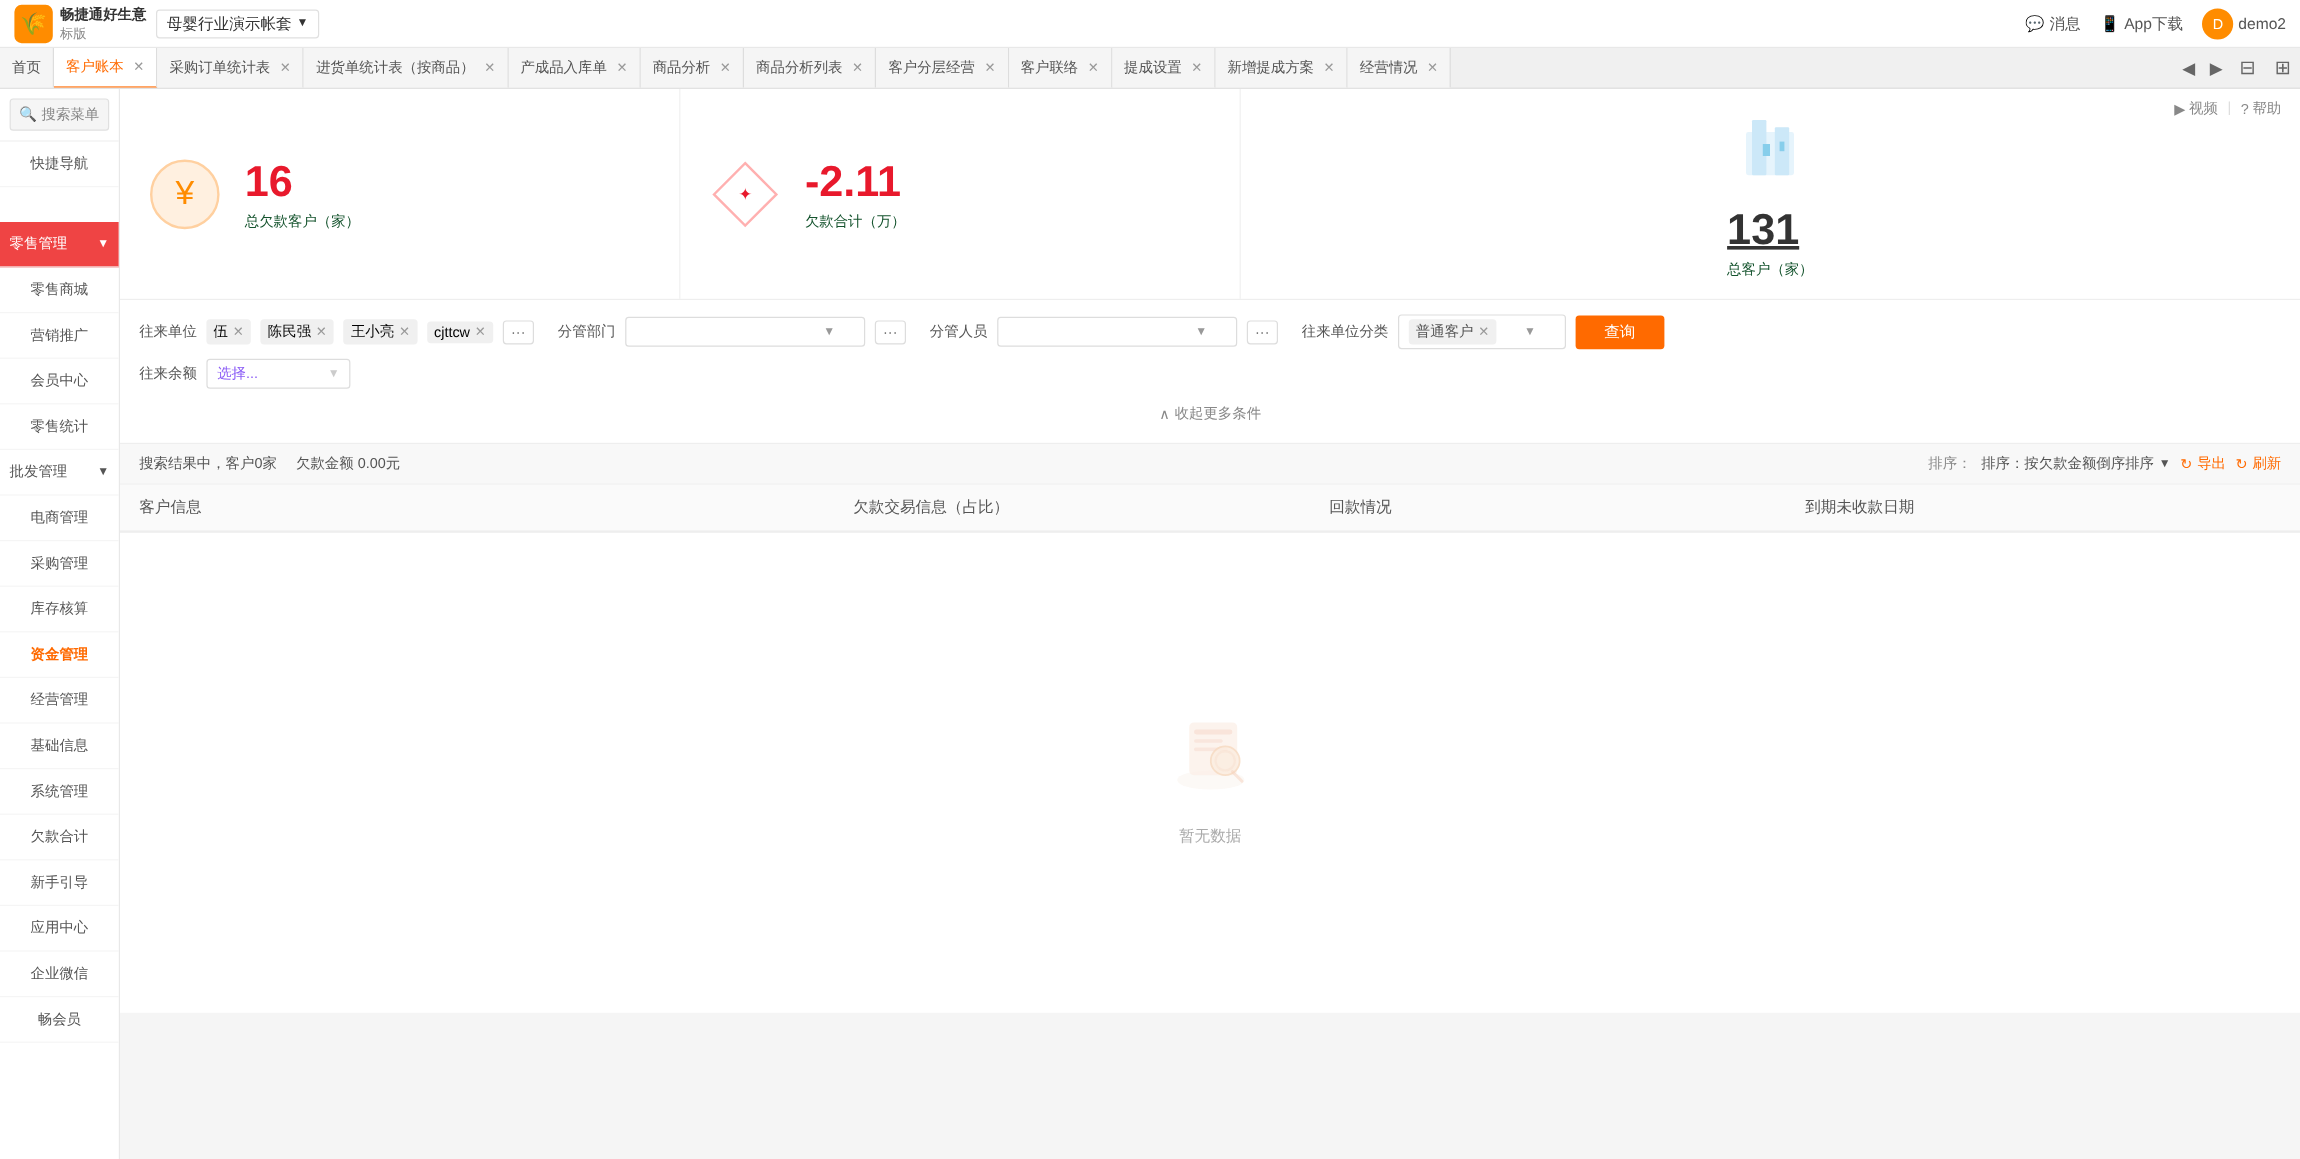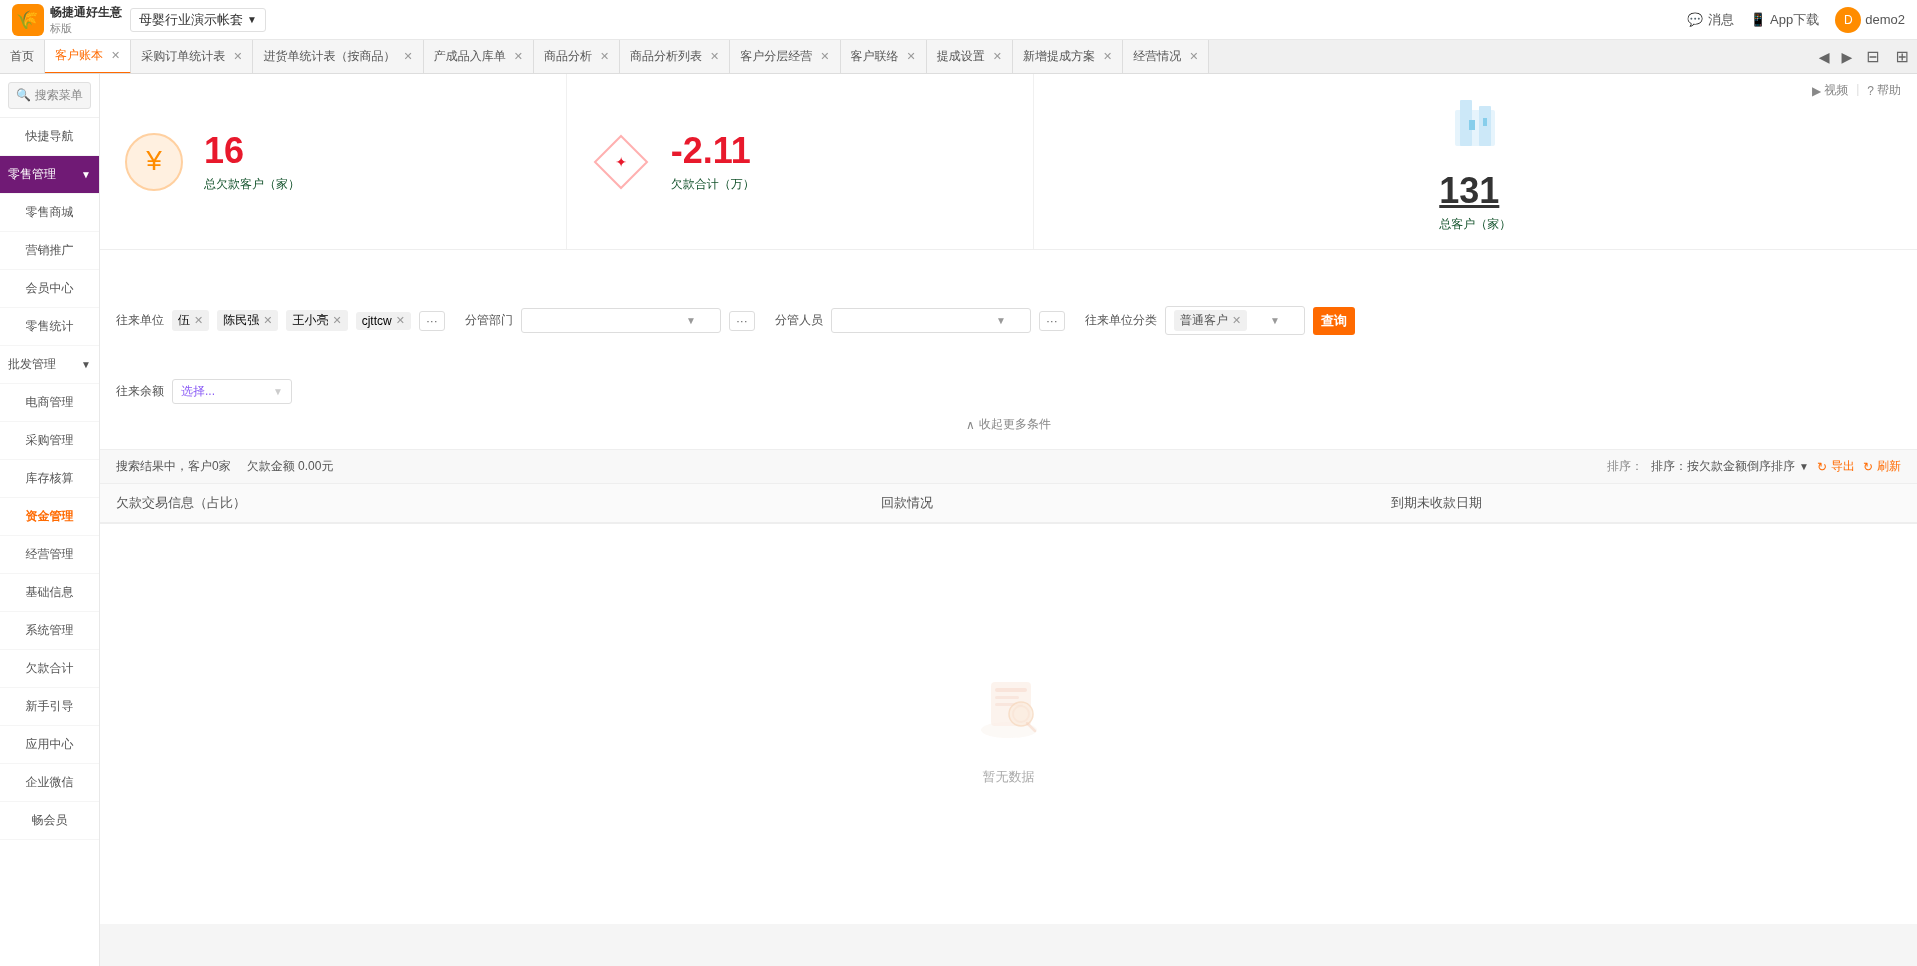--- a/index.html
+++ b/index.html
@@ -54,30 +54,30 @@
     .summary-cards { display: flex; background: #fff; border-bottom: 1px solid #eee; }
     .summary-card { flex: 1; padding: 16px 24px; display: flex; flex-direction: column; border-right: 1px solid #f0f0f0; position: relative; }
     .summary-card:last-child { border-right: none; }
     .summary-value-red { font-size: 36px; font-weight: bold; color: #e8192c; }
     .summary-value-black { font-size: 36px; font-weight: bold; color: #333; text-decoration: underline; }
     .summary-label { font-size: 12px; color: #14532d; margin-top: 4px; }
     .help-links { position: absolute; top: 8px; right: 16px; display: flex; gap: 8px; font-size: 12px; color: #888; cursor: pointer; }
 
     
     .filter-area { background: #fff; padding: 12px 16px; border-bottom: 1px solid #eee; }
-    .filter-row { display: flex; align-items: center; gap: 8px; margin-bottom: 8px; flex-wrap: wrap; margin-top: 44px; }
+    .filter-row { display: flex; align-items: center; gap: 8px; margin-bottom: 8px; flex-wrap: wrap; }
     .filter-label { font-size: 12px; color: #555; white-space: nowrap; }
     .filter-tag { display: flex; align-items: center; background: #f0f0f0; border-radius: 3px; padding: 2px 6px; font-size: 12px; gap: 4px; }
     .filter-tag-close { cursor: pointer; color: #999; font-size: 11px; }
     .filter-more-btn { color: #666; font-size: 12px; cursor: pointer; border: 1px solid #ddd; padding: 2px 6px; border-radius: 3px; }
     .filter-select { border: 1px solid #ddd; border-radius: 3px; padding: 3px 24px 3px 8px; font-size: 12px; color: #555; background: #fff; cursor: pointer; position: relative; min-width: 120px; display: flex; align-items: center; justify-content: space-between; }
     .filter-select-arrow { color: #999; font-size: 10px; }
     .filter-input-select { border: 1px solid #ddd; border-radius: 3px; padding: 3px 8px; font-size: 12px; color: #555; background: #fff; min-width: 80px; display: flex; align-items: center; justify-content: space-between; }
     .collapse-btn { display: flex; align-items: center; gap: 4px; cursor: pointer; color: #888; font-size: 12px; margin: 4px auto; }
-    .query-btn { background: #ff6a00; color: #fff; border: none; padding: 5px 8px; border-radius: 3px; font-size: 13px; cursor: pointer; font-weight: bold; }
+    .query-btn { background: #ff6a00; color: #fff; border: none; padding: 5px 24px; border-radius: 3px; font-size: 13px; cursor: pointer; }
 
     
     .result-bar { display: flex; align-items: center; justify-content: space-between; padding: 8px 16px; background: #f8f8f8; border-bottom: 1px solid #eee; font-size: 12px; color: #555; }
     .result-bar-left { display: flex; gap: 16px; }
     .result-bar-right { display: flex; align-items: center; gap: 8px; color: #888; }
     .result-sort { display: flex; align-items: center; gap: 4px; cursor: pointer; color: #555; }
     .result-action { display: flex; align-items: center; gap: 4px; cursor: pointer; color: #ff6a00; }
 
     
     .table-container { background: #fff; margin: 0; }
@@ -183,21 +183,21 @@
   <div class="sidebar">
     <div class="sidebar-search">
       <div class="sidebar-search-btn">
         <span>🔍</span>
         <span>搜索菜单</span>
       </div>
     </div>
     <div class="sidebar-nav-item">
       <span>快捷导航</span>
     </div>
-    <div class="sidebar-nav-item active" style="background:#701a75;color:#fff;justify-content:space-between;padding:10px 8px;">
+    <div class="sidebar-nav-item active" style="background:#ef4444;color:#fff;justify-content:space-between;padding:10px 8px;margin-top:29px;">
       <span>零售管理</span>
       <span style="font-size:10px;">▼</span>
     </div>
     <div class="sidebar-nav-item">
       <span>零售商城</span>
     </div>
     <div class="sidebar-nav-item">
       <span>营销推广</span>
     </div>
     <div class="sidebar-nav-item">
@@ -384,20 +384,23 @@
         </div>
         <div class="result-action">
           <span>↻</span>
           <span>刷新</span>
         </div>
       </div>
     </div>
 
     <div class="table-container">
       <div class="table-header">
+        <div class="table-col">
+          <span>客户信息</span>
+        </div>
         <div class="table-col">
           <span>欠款交易信息（占比）</span>
         </div>
         <div class="table-col">
           <span>回款情况</span>
         </div>
         <div class="table-col">
           <span>到期未收款日期</span>
         </div>
       </div>

